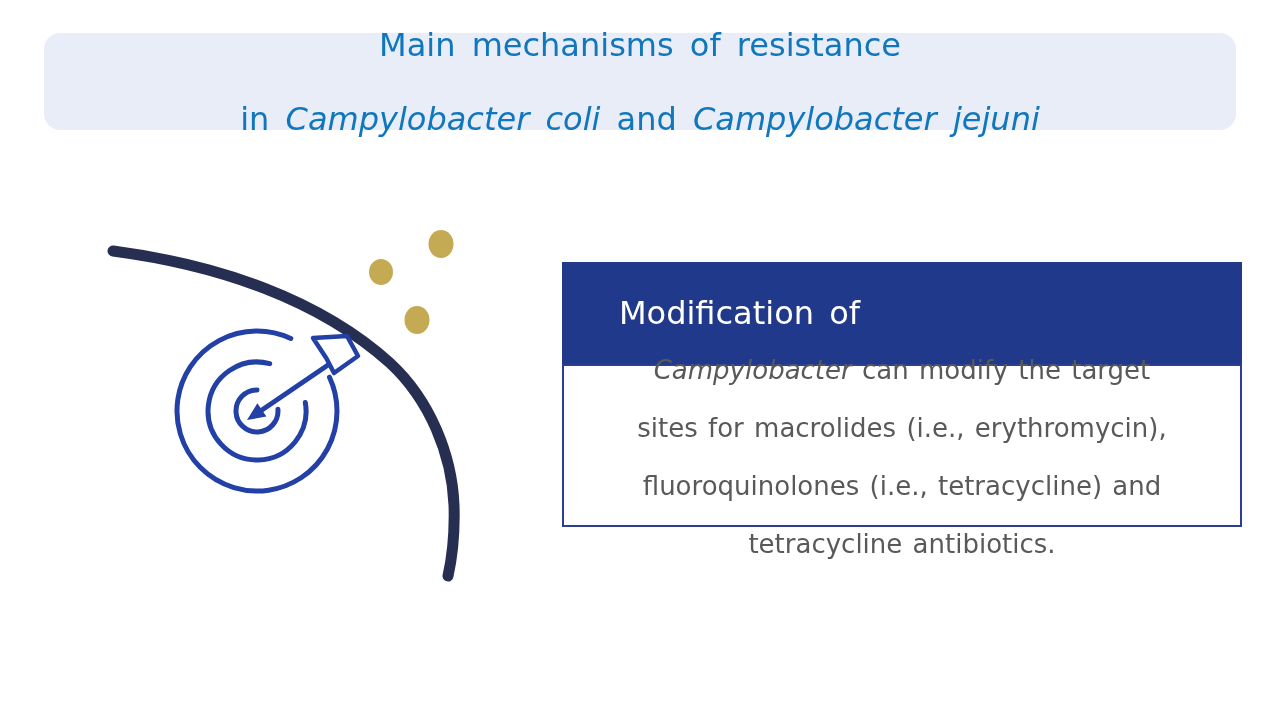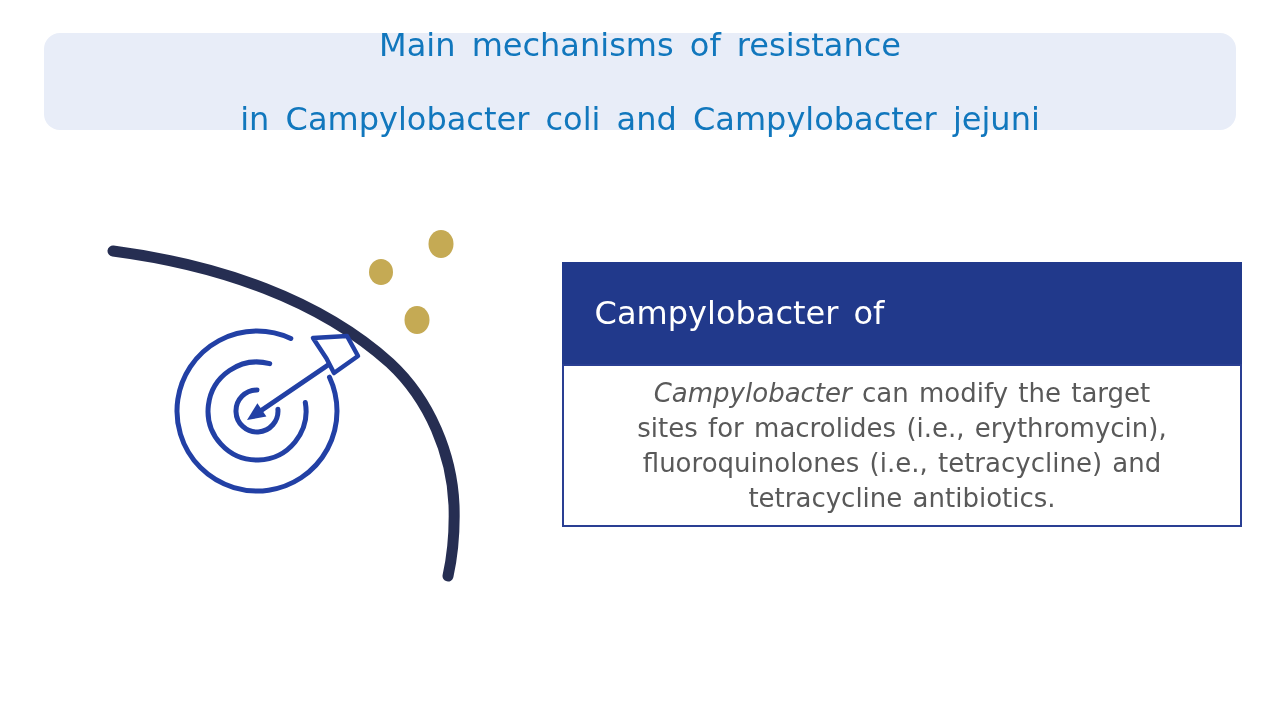--- a/index.html
+++ b/index.html
@@ -17,21 +17,21 @@
     width: 1192px; height: 97px;
     background: var(--banner-bg, #e8edf8);
     border-radius: 16px;
     display: flex; flex-direction: column; justify-content: center;
     text-align: center;
     color: var(--title-blue, #1177bd);
     font-size: 32px; line-height: 44px;
     word-spacing: 6px;
     gap: 30px;
   }
-  .banner .species { }
+  .banner .species { font-style: italic; }
 
   
   .illustration {
     position: absolute; left: 100px; top: 220px;
     width: 400px; height: 370px;
   }
 
   
   .card {
     position: absolute; left: 562px; top: 262px; width: 680px;
@@ -51,21 +51,21 @@
     box-sizing: border-box;
     width: 680px; height: 163px;
     background: #ffffff;
     border: 2px solid var(--body-border, #2a3f93);
     color: var(--body-gray, #595959);
     display: flex; flex-direction: column; justify-content: center;
     text-align: center;
     font-size: 26px; line-height: 35px;
     word-spacing: 2px;
   }
-  .card-body .line { white-space: nowrap; }
+  .card-body .line { white-space: nowrap; margin-top: 23px; }
   .card-body .species { font-style: italic; }
 </style>
 </head>
 <body>
 
 <div class="stage">
 
   <div class="banner">
     <div>Main mechanisms of resistance</div>
     <div><span>in </span><span class="species">Campylobacter coli</span><span> and </span><span class="species">Campylobacter jejuni</span></div>
@@ -89,21 +89,21 @@
 
     <g>
       <line x1="259" y1="412" x2="331" y2="363" style="stroke:var(--bullseye-blue,#2240a5)" stroke-width="5" stroke-linecap="round"></line>
       <polygon points="247,420 257.4,403.3 266.4,416.5" style="fill:var(--bullseye-blue,#2240a5)"></polygon>
       <path d="M 313 338 L 347 336 L 358 356 L 334 373 L 326.5 358.5 Z" fill="#ffffff" style="stroke:var(--bullseye-blue,#2240a5)" stroke-width="4.5" stroke-linejoin="round"></path>
     </g>
   </svg>
 
   <div class="card">
     <div class="card-header">
-      <div>Campylobacter of</div>
+      <div>Modification of</div>
     </div>
     <div class="card-body">
       <div class="line"><span class="species">Campylobacter</span><span> can modify the target</span></div>
       <div class="line">sites for macrolides (i.e., erythromycin),</div>
       <div class="line">fluoroquinolones (i.e., tetracycline) and</div>
       <div class="line">tetracycline antibiotics.</div>
     </div>
   </div>
 
 </div>

